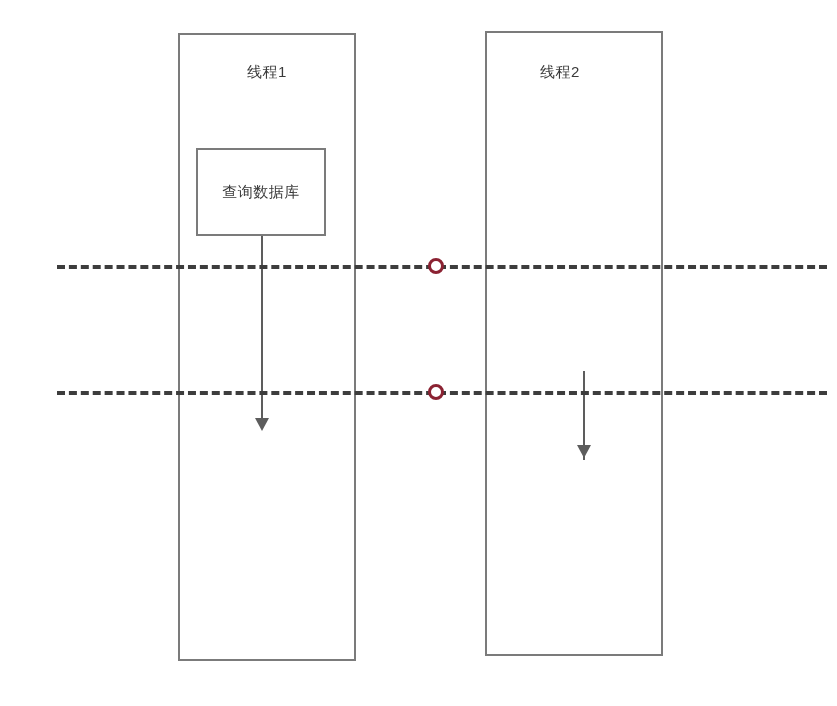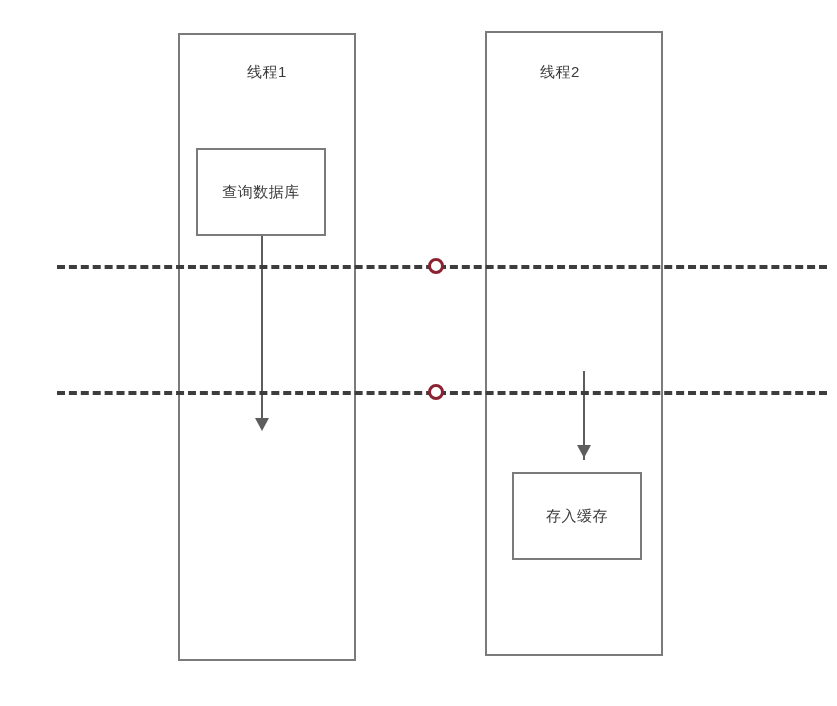--- a/index.html
+++ b/index.html
@@ -92,23 +92,20 @@
   <div class="arrowhead" style="left:255px; top:418px;"></div>
 
 
   <div class="lane" style="left:485px; top:31px; width:178px; height:625px;"></div>
   <div class="lane-title" style="left:485px; top:63px; width:150px;">线程2</div>
 
 
   <div class="connector" style="left:583px; top:371px; height:89px;"></div>
   <div class="arrowhead" style="left:577px; top:445px;"></div>
 
-  <div class="node" style="left:512px; top:472px; width:130px; height:88px;">
-    <span class="node-label">存入缓存</span>
-  </div>
 
   <div class="timeline" style="left:57px; top:265px; width:770px;"></div>
   <div class="marker" style="left:428px; top:258px;"></div>
 
   <div class="timeline" style="left:57px; top:391px; width:770px;"></div>
   <div class="marker" style="left:428px; top:384px;"></div>
 
 </div>
 
 </body></html>

